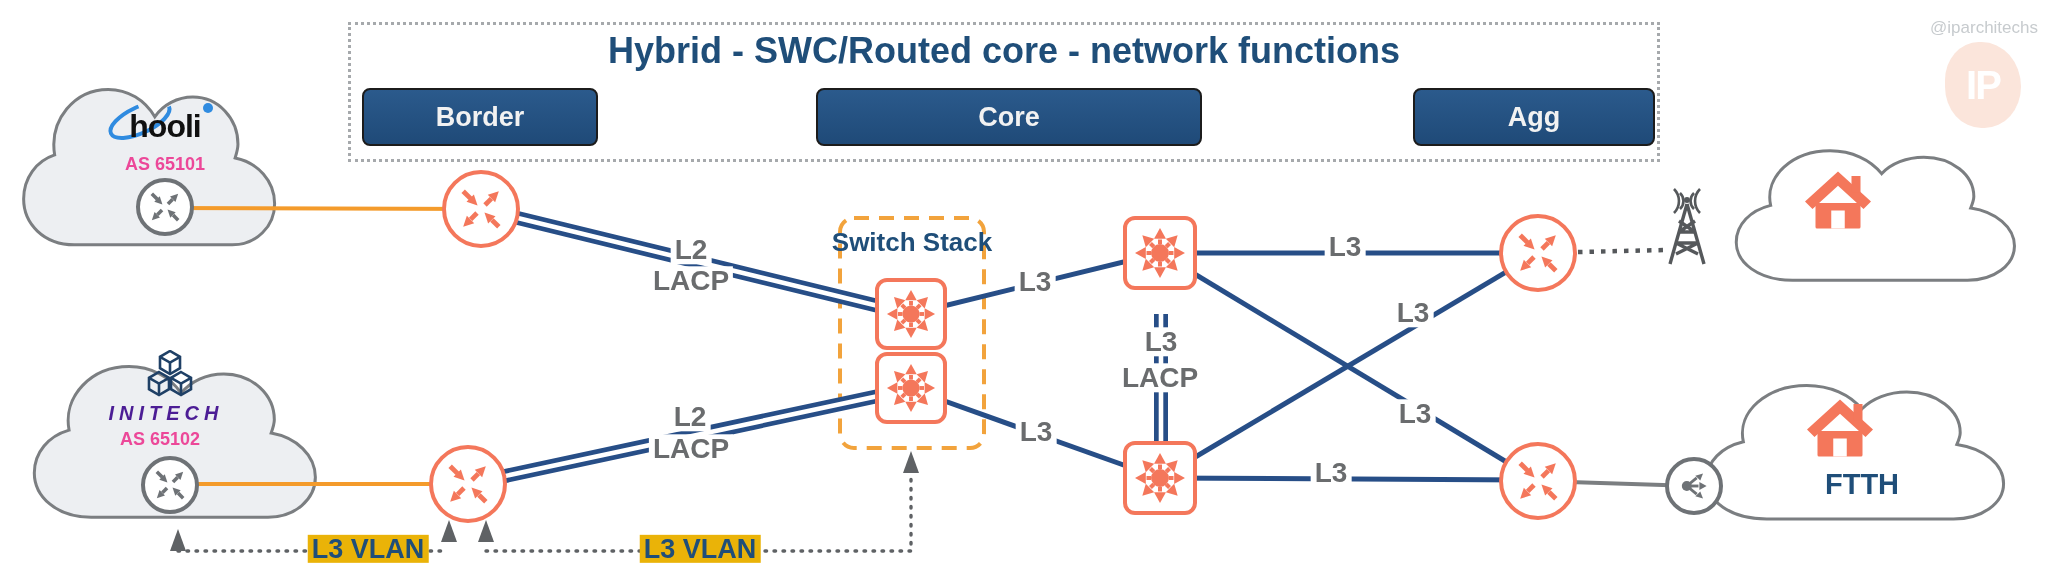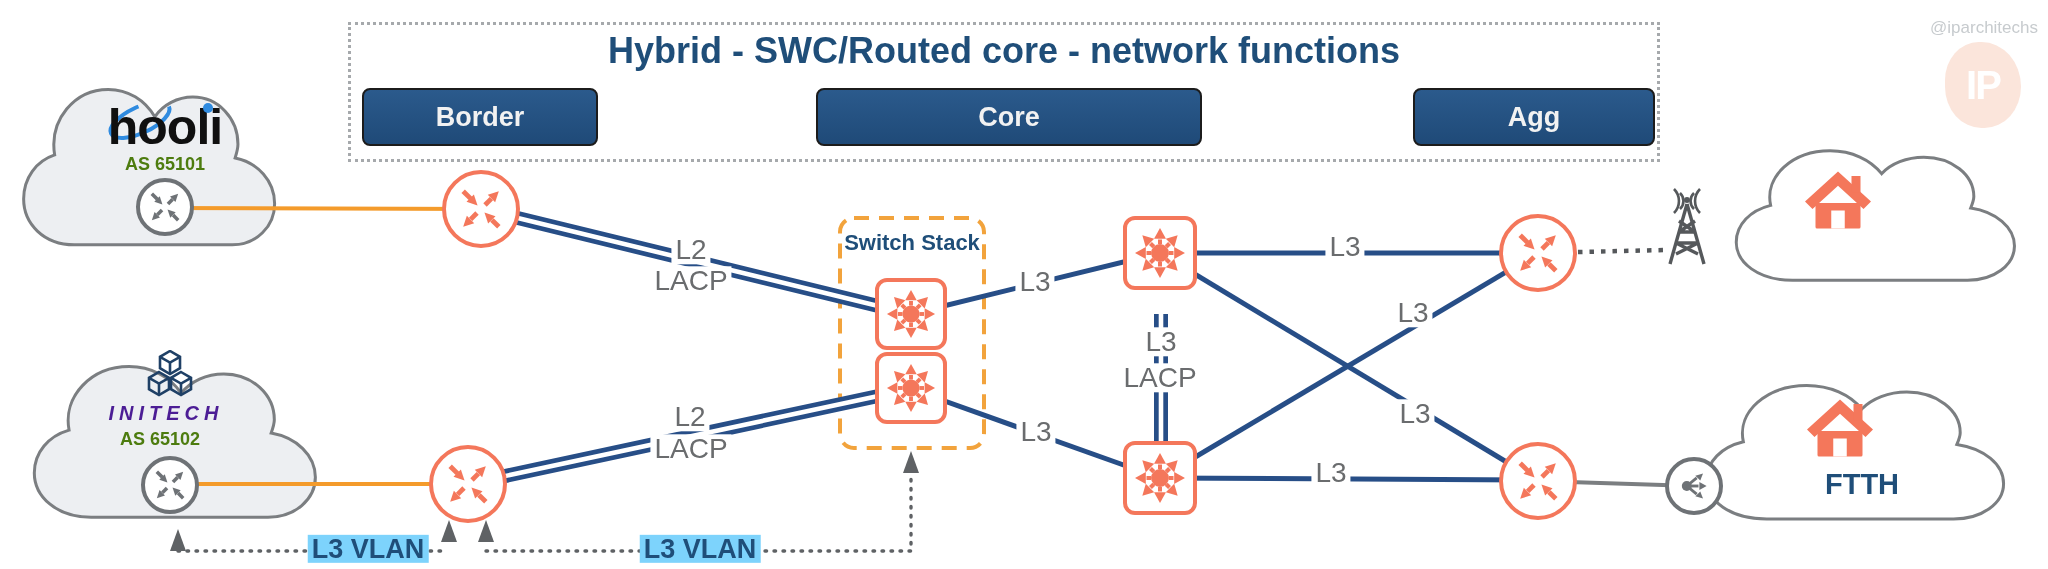--- a/index.html
+++ b/index.html
@@ -15,26 +15,26 @@
         justify-content:center;background:linear-gradient(180deg,#2B5A8C,#1F4A78);
         border:2px solid #1C1C1C;border-radius:8px;color:#F2F2F2;font-size:27px;
         font-weight:bold;box-sizing:border-box;}
   
   .wm-handle{position:absolute;right:10px;top:18px;color:#C7CBCE;font-size:17px;z-index:3;}
   .wm-logo{position:absolute;left:1945px;top:42px;width:76px;height:86px;background:#FBE5DB;
            border-radius:46% 54% 50% 50%;display:flex;align-items:center;justify-content:center;
            color:#fff;font-size:40px;font-weight:800;z-index:3;letter-spacing:-2px;}
   
   .lbl{position:absolute;transform:translate(-50%,-50%);white-space:nowrap;z-index:5;line-height:1.05;}
-  .lbl-gray{font-weight:normal;font-size:28px;color:#6A6C6E;background:#fff;padding:0 4px;}
-  .lbl-navy{font-weight:bold;font-size:27px;color:#1F4E79;background:#7dd3fc;padding:0 4px;}
-  .stack-label{font-weight:bold;font-size:22px;color:#1F4E79;}
+  .lbl-gray{font-weight:bold;font-size:28px;color:#6A6C6E;background:#fff;padding:0 4px;}
+  .lbl-navy{font-weight:bold;font-size:27px;color:#1F4E79;background:#eab308;padding:0 4px;}
+  .stack-label{font-weight:bold;font-size:26px;color:#1F4E79;}
   .cloud-label{font-weight:bold;font-size:29px;color:#1F4E79;background:transparent;}
-  .as-label{font-weight:bold;font-size:18px;color:#4d7c0f;}
-  .hooli-text{font-size:50px;font-weight:bold;color:#101010;letter-spacing:-1px;}
+  .as-label{font-weight:bold;font-size:18px;color:#ec4899;}
+  .hooli-text{font-size:32px;font-weight:bold;color:#101010;letter-spacing:-1px;}
   .initech-text{font-size:20px;font-weight:bold;font-style:italic;color:#4c1d95;letter-spacing:5px;}
   
   .node{position:absolute;background:#fff;display:flex;align-items:center;justify-content:center;
         box-sizing:border-box;z-index:4;}
   .circ{border-radius:50%;}
   .sqr{border-radius:12px;}
   .coral{border:4px solid #F4775B;color:#F4775B;}
   .grayn{border:4px solid #6E7276;color:#6E7276;}
   .idot{position:absolute;left:203px;top:103px;width:10px;height:10px;border-radius:50%;
         background:#2F8BE0;z-index:6;}

